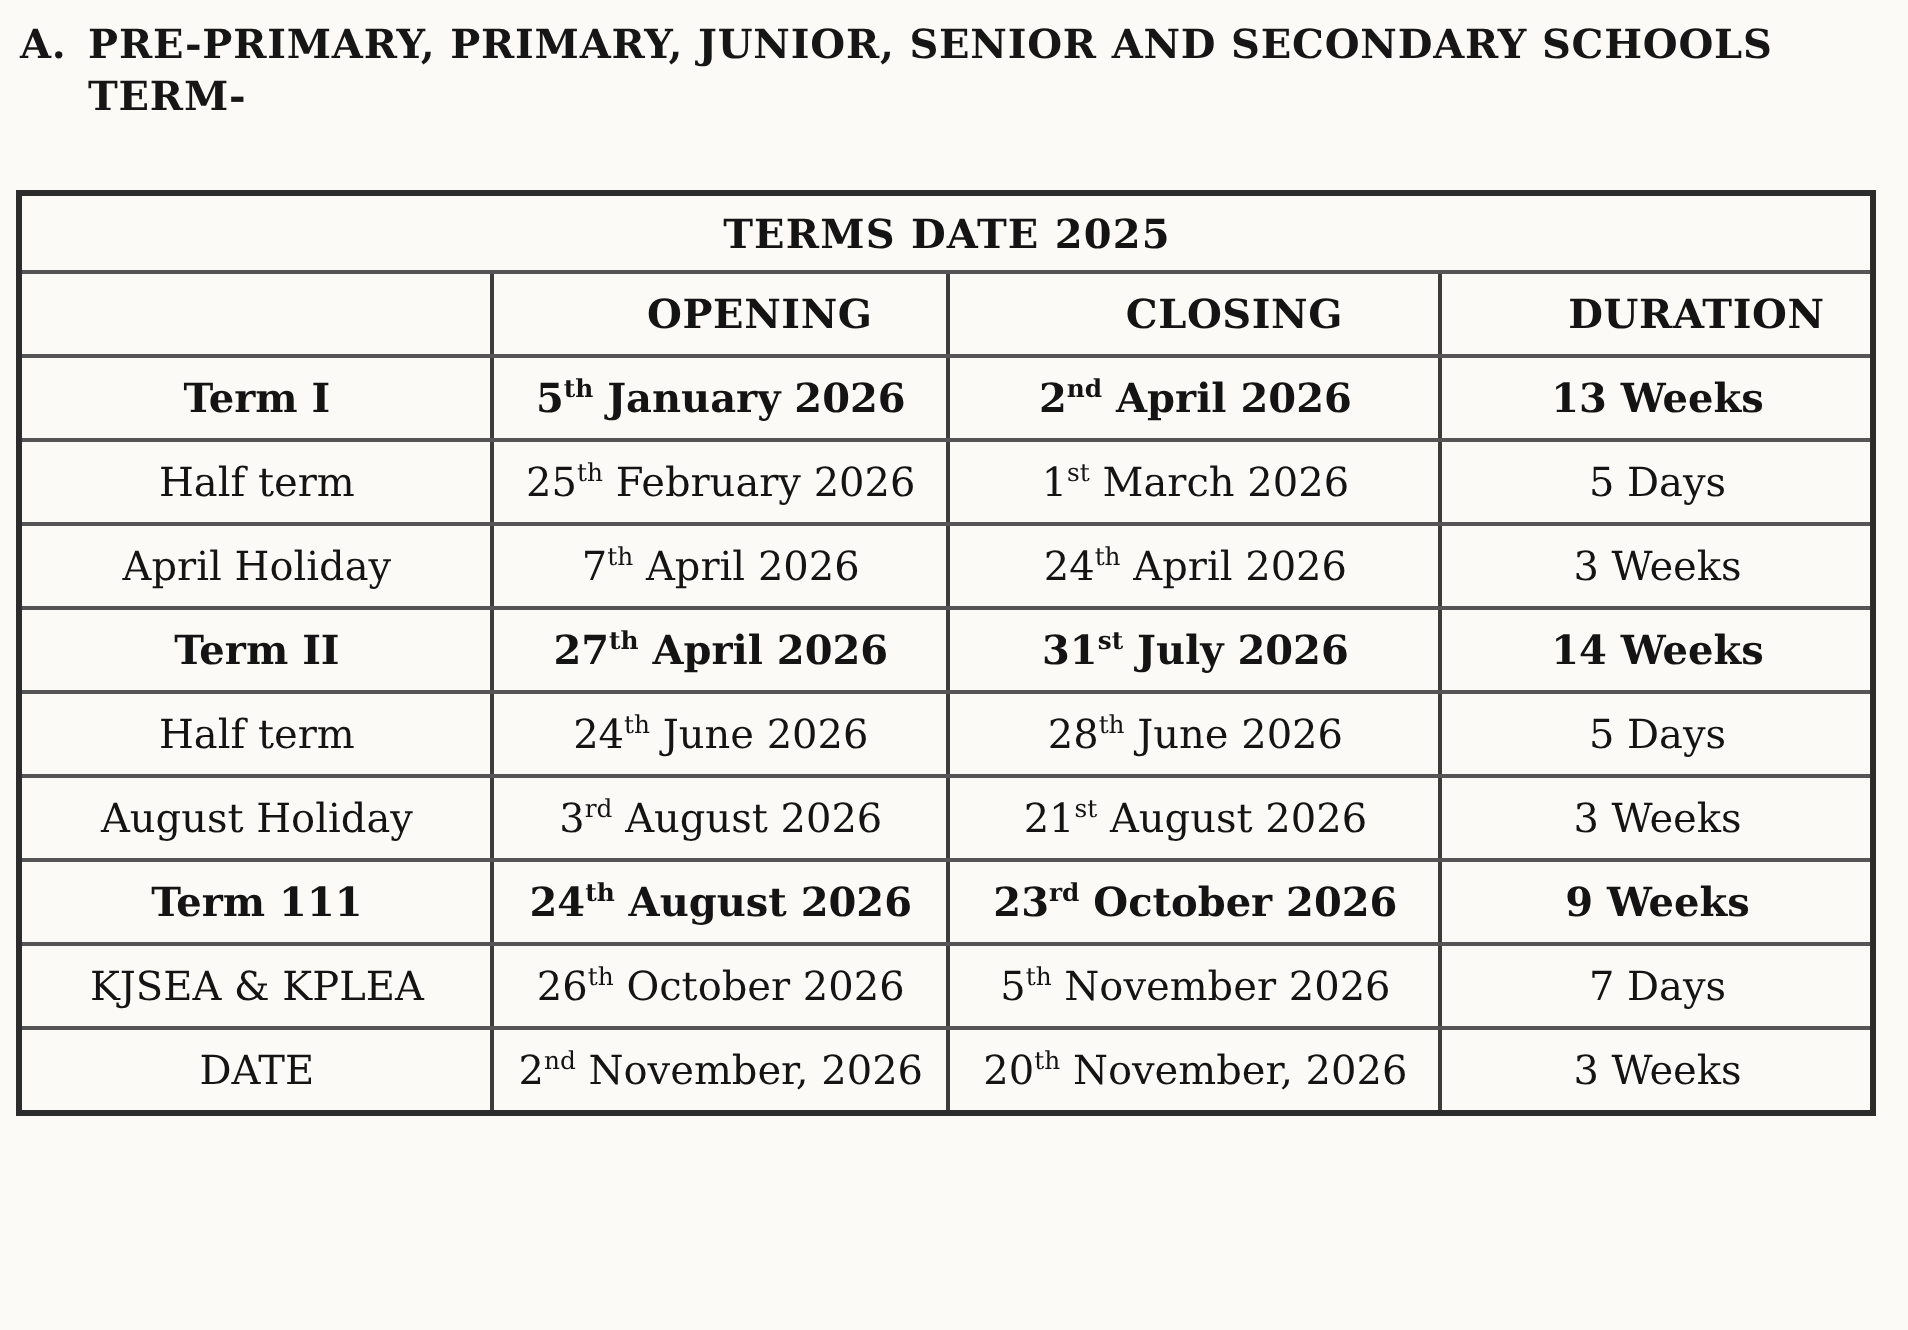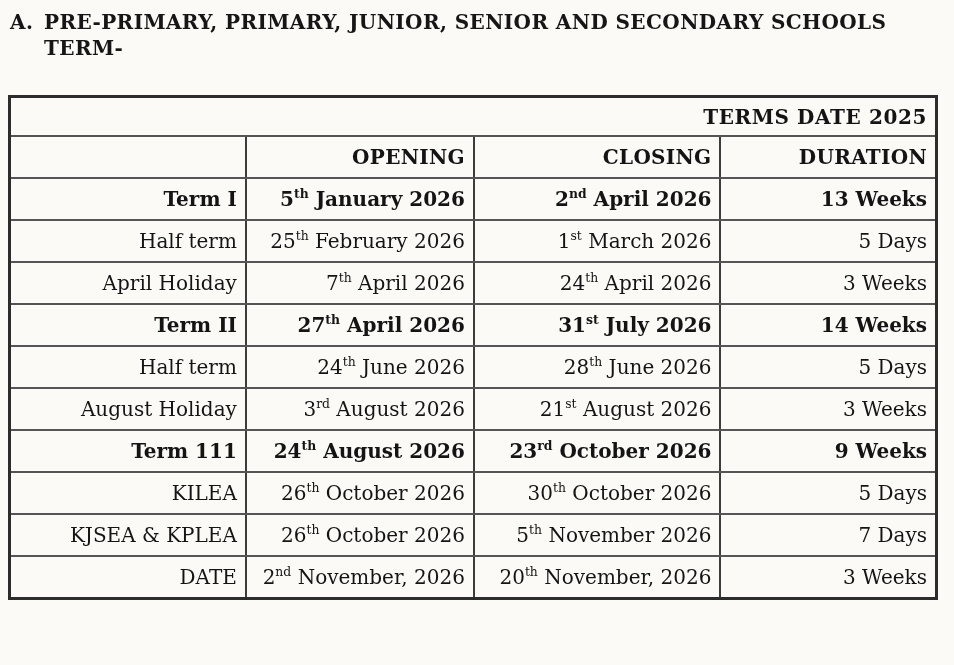--- a/index.html
+++ b/index.html
@@ -38,21 +38,21 @@
     margin-top: 34px;
     background: #fbfaf7;
     border: 3px solid #2c2c2c;
   }
   table.terms th, table.terms td {
     border: 2px solid #3c3c3c;
     border-top-color: #555;
     border-bottom-color: #555;
     padding: 2px 8px 2px 9px;
     font-size: 20px;
-    text-align: right;
+    text-align: center;
     vertical-align: middle;
     overflow: hidden;
     white-space: nowrap;
   }
   th.table-title {
     text-align: center;
     font-size: 21px;
     font-weight: 700;
     letter-spacing: 0.6px;
     height: 33px;
@@ -144,26 +144,20 @@
           <td>21<sup>st</sup> August 2026</td>
           <td>3 Weeks</td>
         </tr>
         <tr class="bold">
           <td>Term 111</td>
           <td>24<sup>th</sup> August 2026</td>
           <td>23<sup>rd</sup> October 2026</td>
           <td>9 Weeks</td>
         </tr>
         <tr>
-          <td>KILEA</td>
-          <td>26<sup>th</sup> October 2026</td>
-          <td>30<sup>th</sup> October 2026</td>
-          <td>5 Days</td>
-        </tr>
-        <tr>
           <td>KJSEA &amp; KPLEA</td>
           <td>26<sup>th</sup> October 2026</td>
           <td>5<sup>th</sup> November 2026</td>
           <td>7 Days</td>
         </tr>
         <tr>
           <td>DATE</td>
           <td>2<sup>nd</sup> November, 2026</td>
           <td>20<sup>th</sup> November, 2026</td>
           <td>3 Weeks</td>

